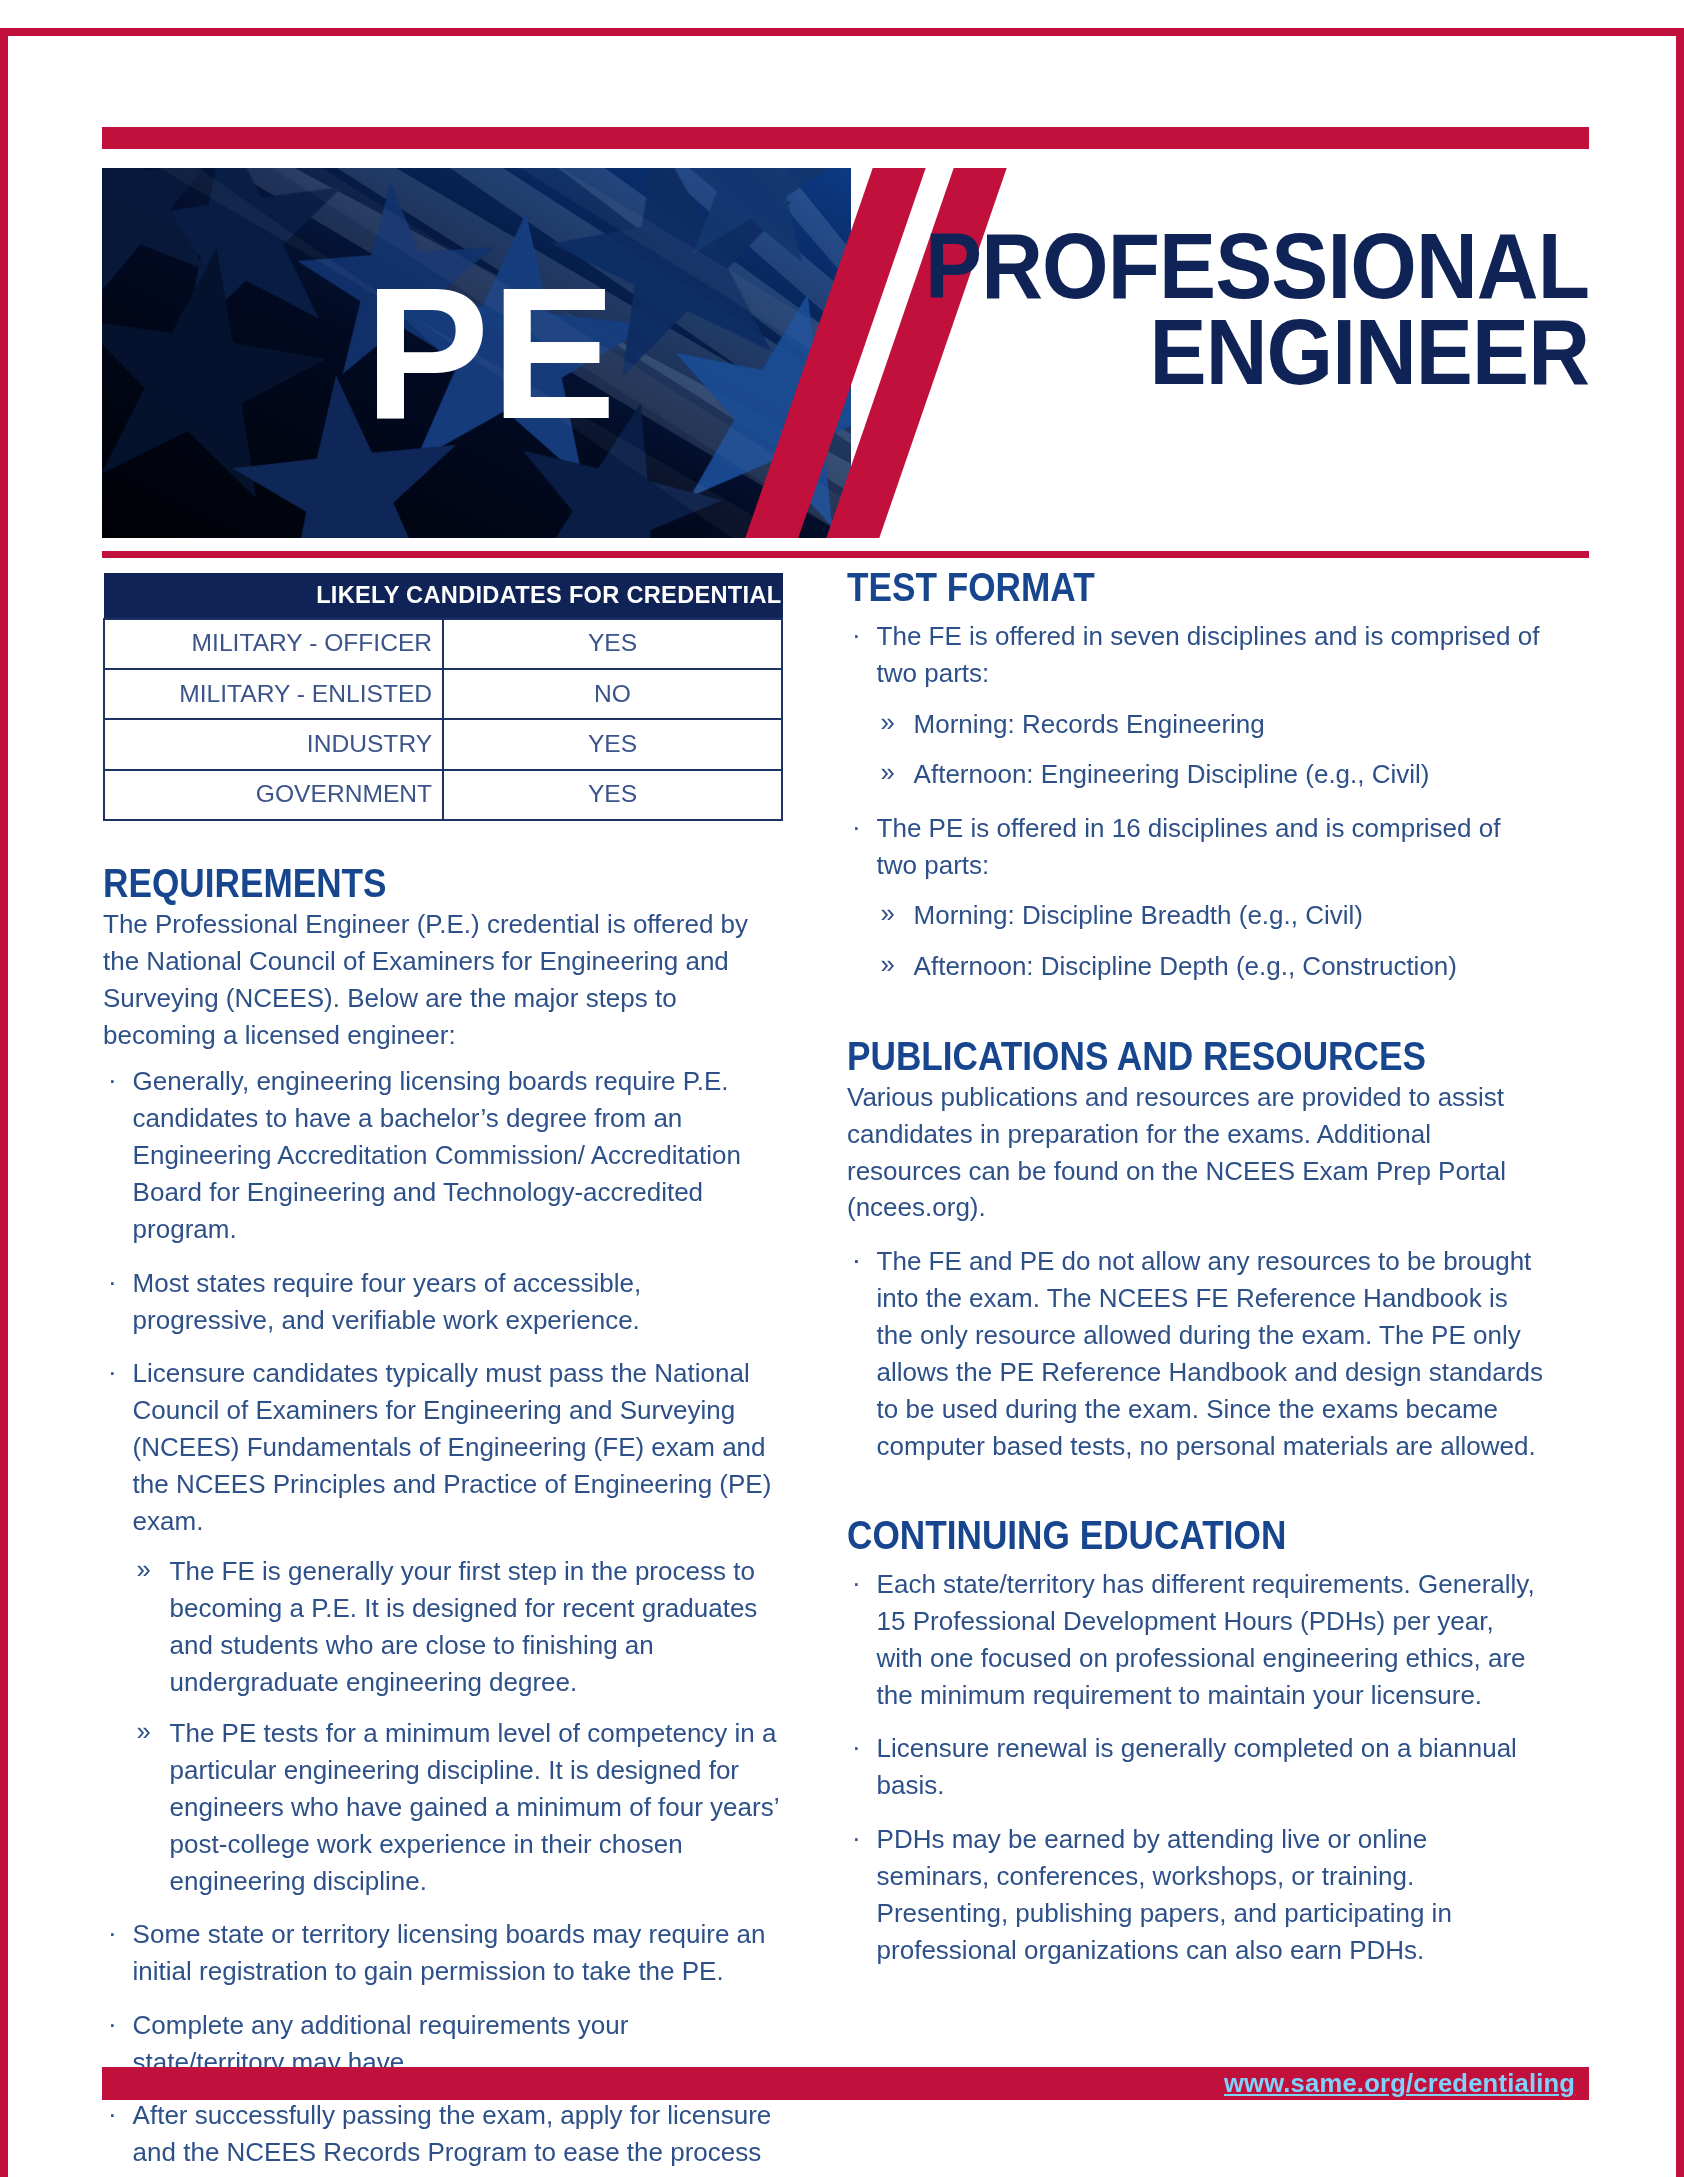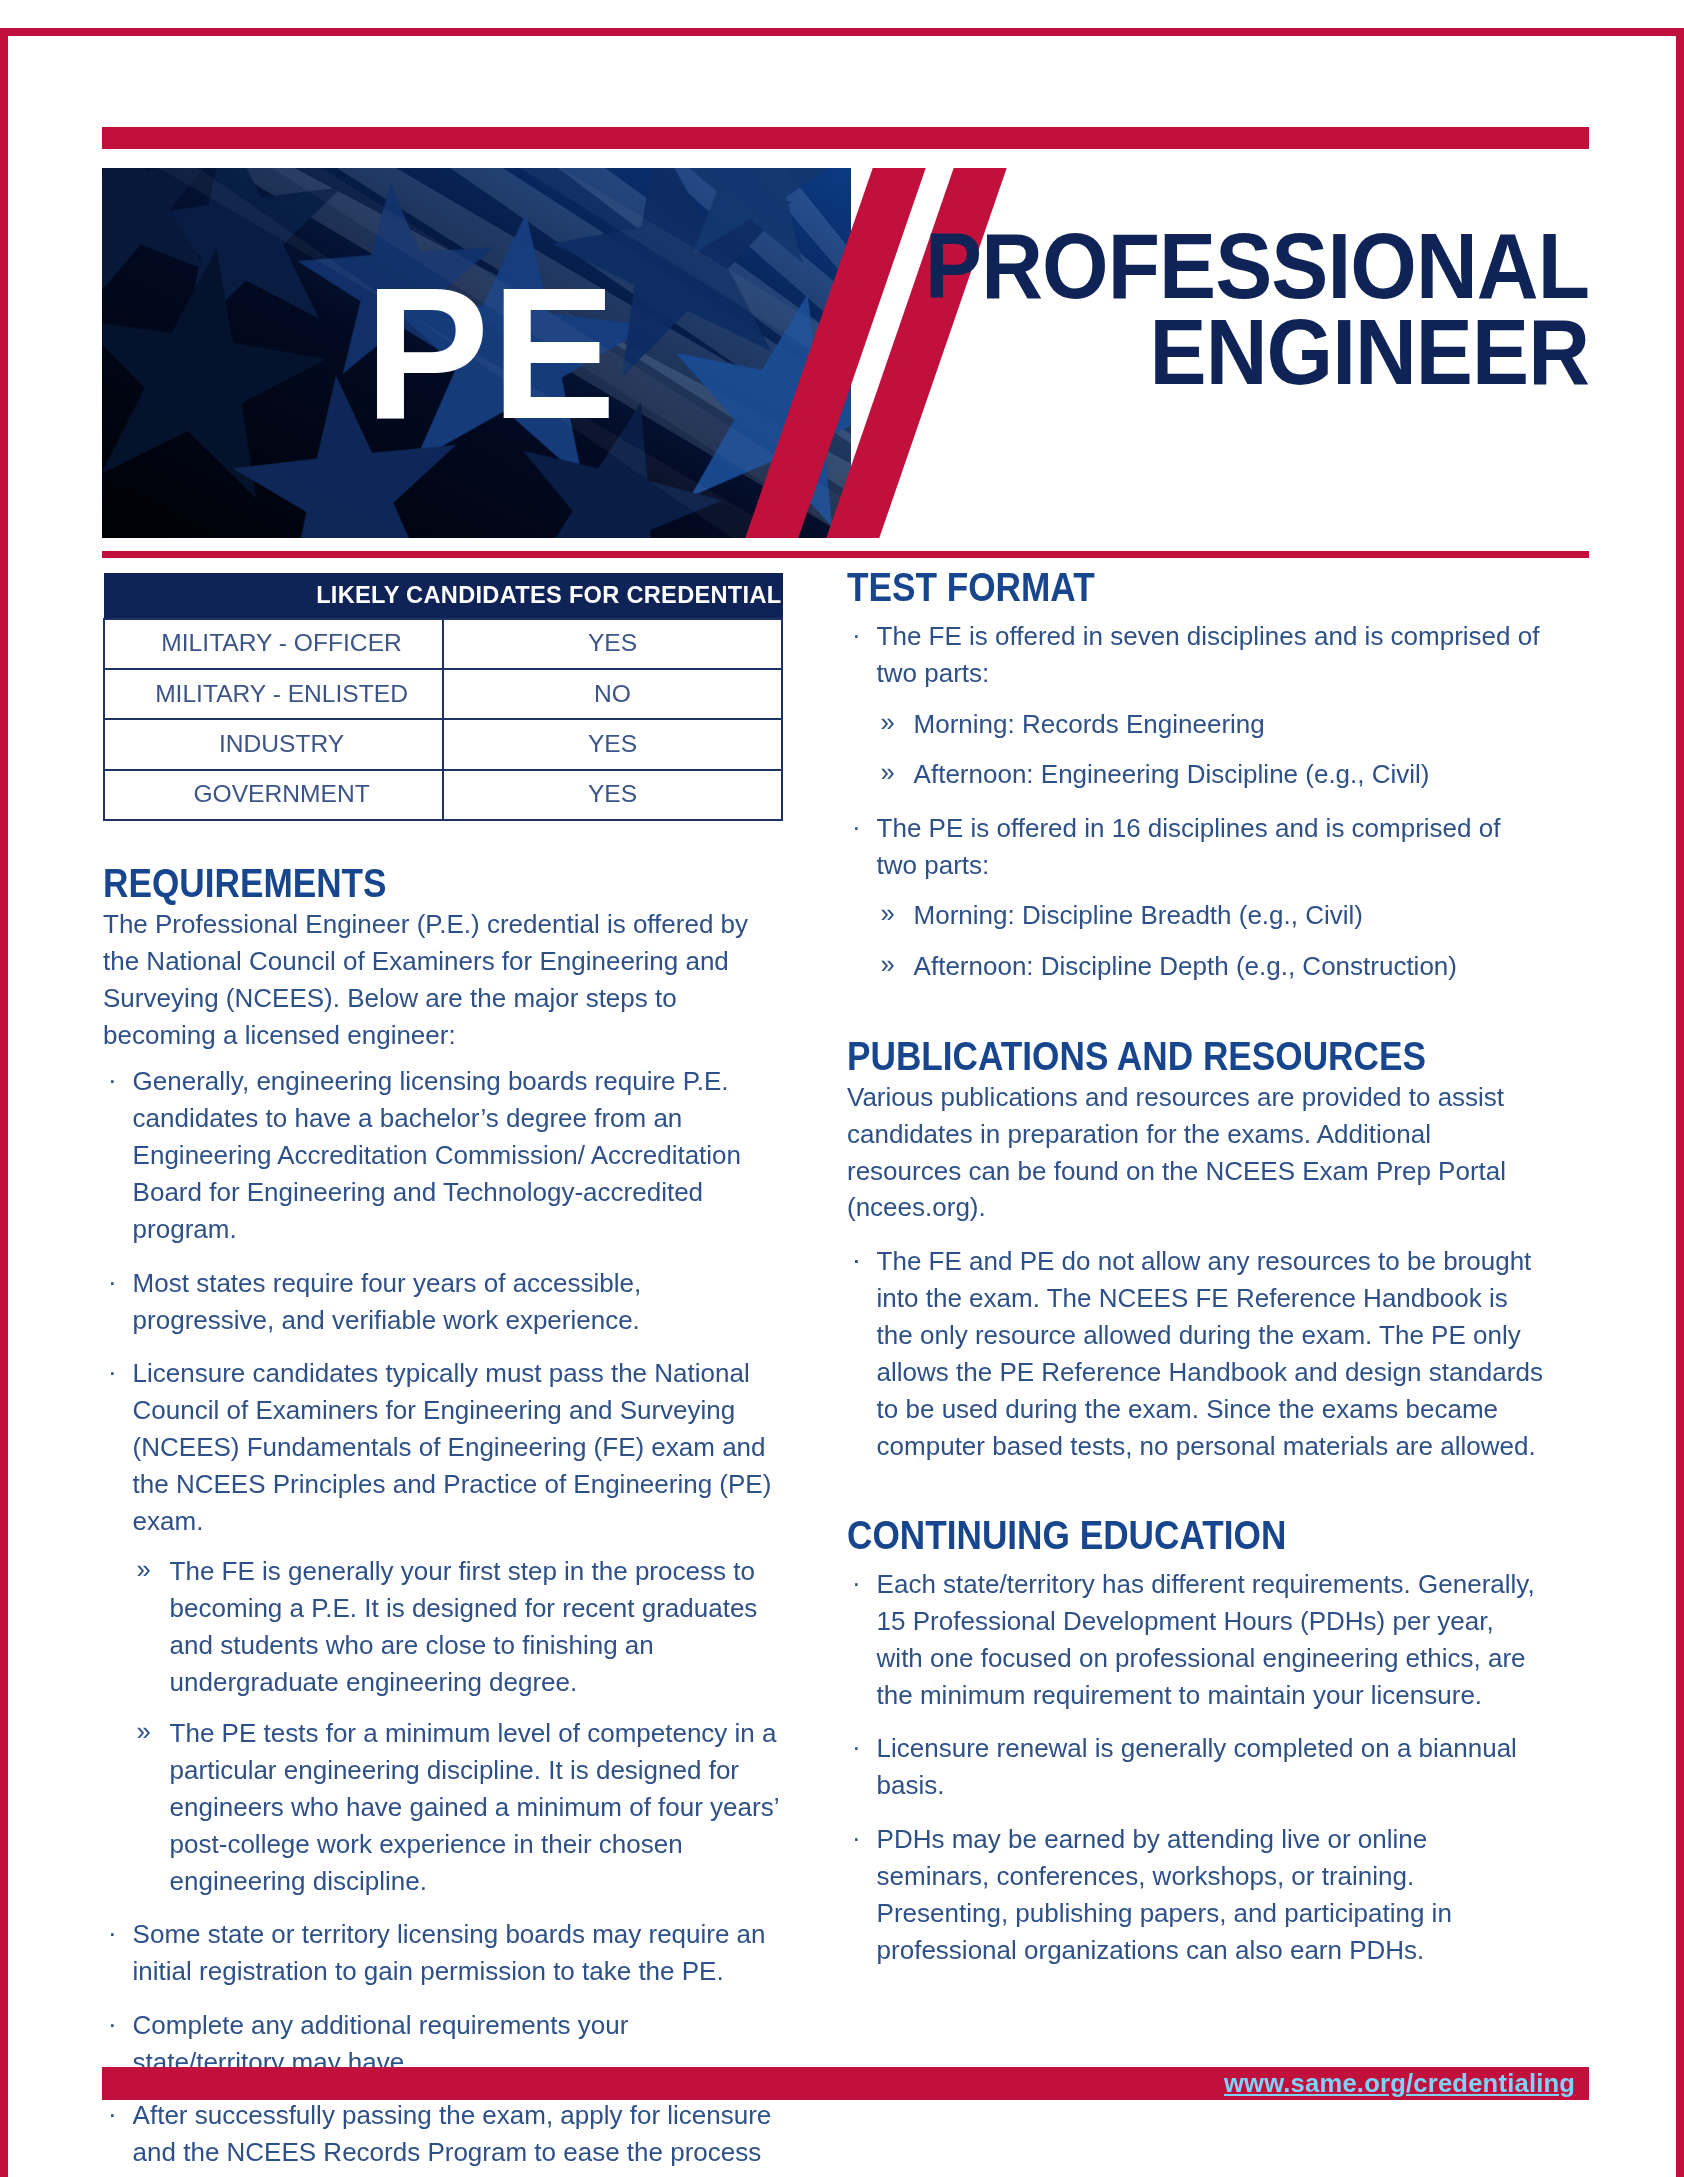--- a/index.html
+++ b/index.html
@@ -102,21 +102,21 @@
     transform:none;
   }
   table.cand td{
     border:2px solid #1d3363;
     color:#3b5489;
     font-size:24.6px;
     padding:7.9px 9.9px 8.9px;
     height:31.5px;
     font-family:"Liberation Sans", sans-serif;
   }
-  table.cand td.label{text-align:center;padding-left:26px;border-radius:15px;}
+  table.cand td.label{text-align:right;padding-left:26px;border-radius:15px;}
   table.cand td.val{text-align:center;width:177px;}
 
   
   h2.sec{
     color:#17468e;
     font-size:40px;
     font-weight:bold;
     margin:0 0 2px 0;
     letter-spacing:0px;
     transform:scaleX(0.88);

